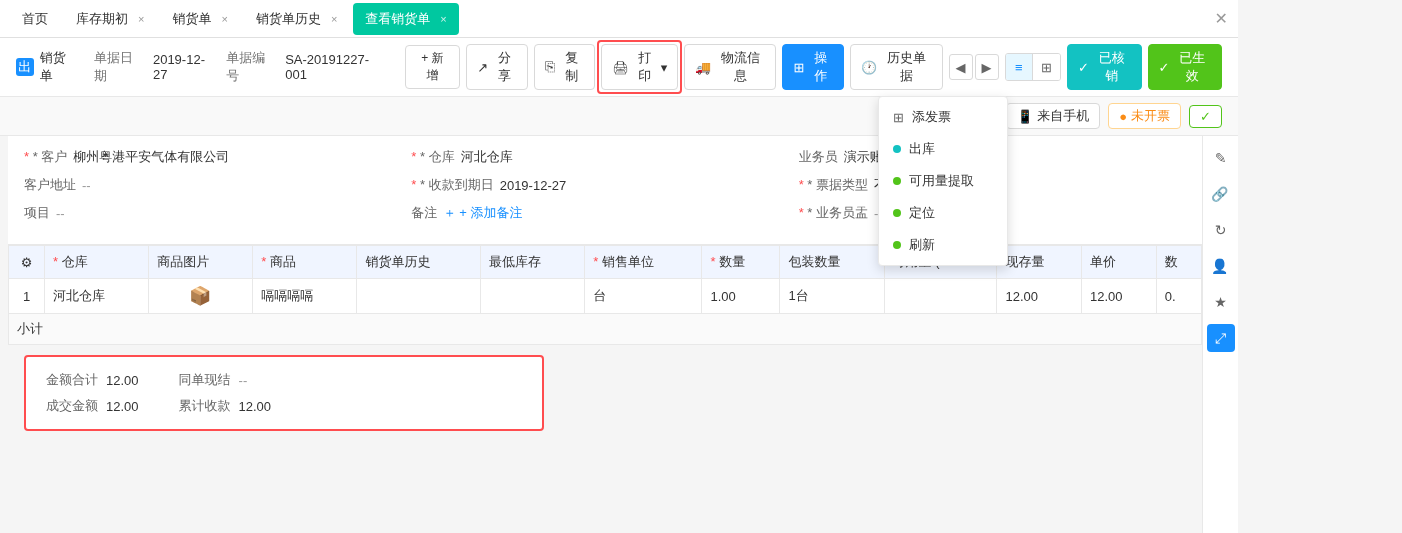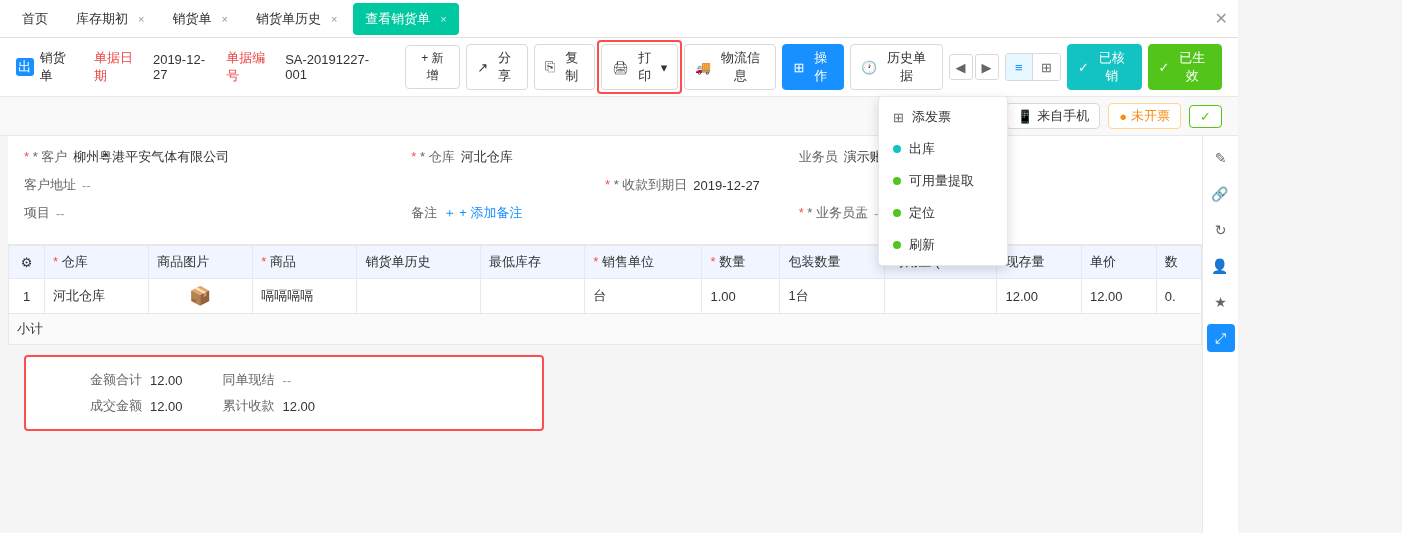--- a/index.html
+++ b/index.html
@@ -68,21 +68,21 @@
       border-radius: 3px;
       display: flex; align-items: center; justify-content: center;
       color: #fff; font-size: 10px;
     }
     .doc-meta {
       display: flex;
       align-items: center;
       gap: 8px;
       color: #666;
     }
-    .doc-meta-label { color: #ef4444; }
+    .doc-meta-label { color: #737373; }
     .doc-meta-value { color: #333; }
     .doc-actions {
       margin-left: auto;
       display: flex;
       align-items: center;
       gap: 6px;
     }
     .action-btn {
       display: flex;
       align-items: center;
@@ -226,21 +226,20 @@
       width: 520px;
     }
     .payment-title {
       font-weight: bold;
       margin-bottom: 10px;
       font-size: 13px;
     }
     .payment-rows {
       display: flex;
       gap: 40px;
-      margin-left: 44px;
     }
     .payment-col {
       display: flex;
       flex-direction: column;
       gap: 8px;
     }
     .payment-row {
       display: flex;
       align-items: center;
       gap: 8px;
@@ -427,20 +426,24 @@
           </div>
         </div>
         <div class="form-row">
           <div class="form-field">
             <span class="form-label">客户地址</span>
             <span class="form-dash">--</span>
           </div>
           <div class="form-field">
             <span class="form-label required">* 收款到期日</span>
             <span class="form-value">2019-12-27</span>
+          </div>
+          <div class="form-field">
+            <span class="form-label required">* 票据类型</span>
+            <span class="form-value">不开票</span>
           </div>
         </div>
         <div class="form-row">
           <div class="form-field">
             <span class="form-label">项目</span>
             <span class="form-dash">--</span>
           </div>
           <div class="form-field">
             <span class="form-label">备注</span>
             <span class="add-note-btn">

